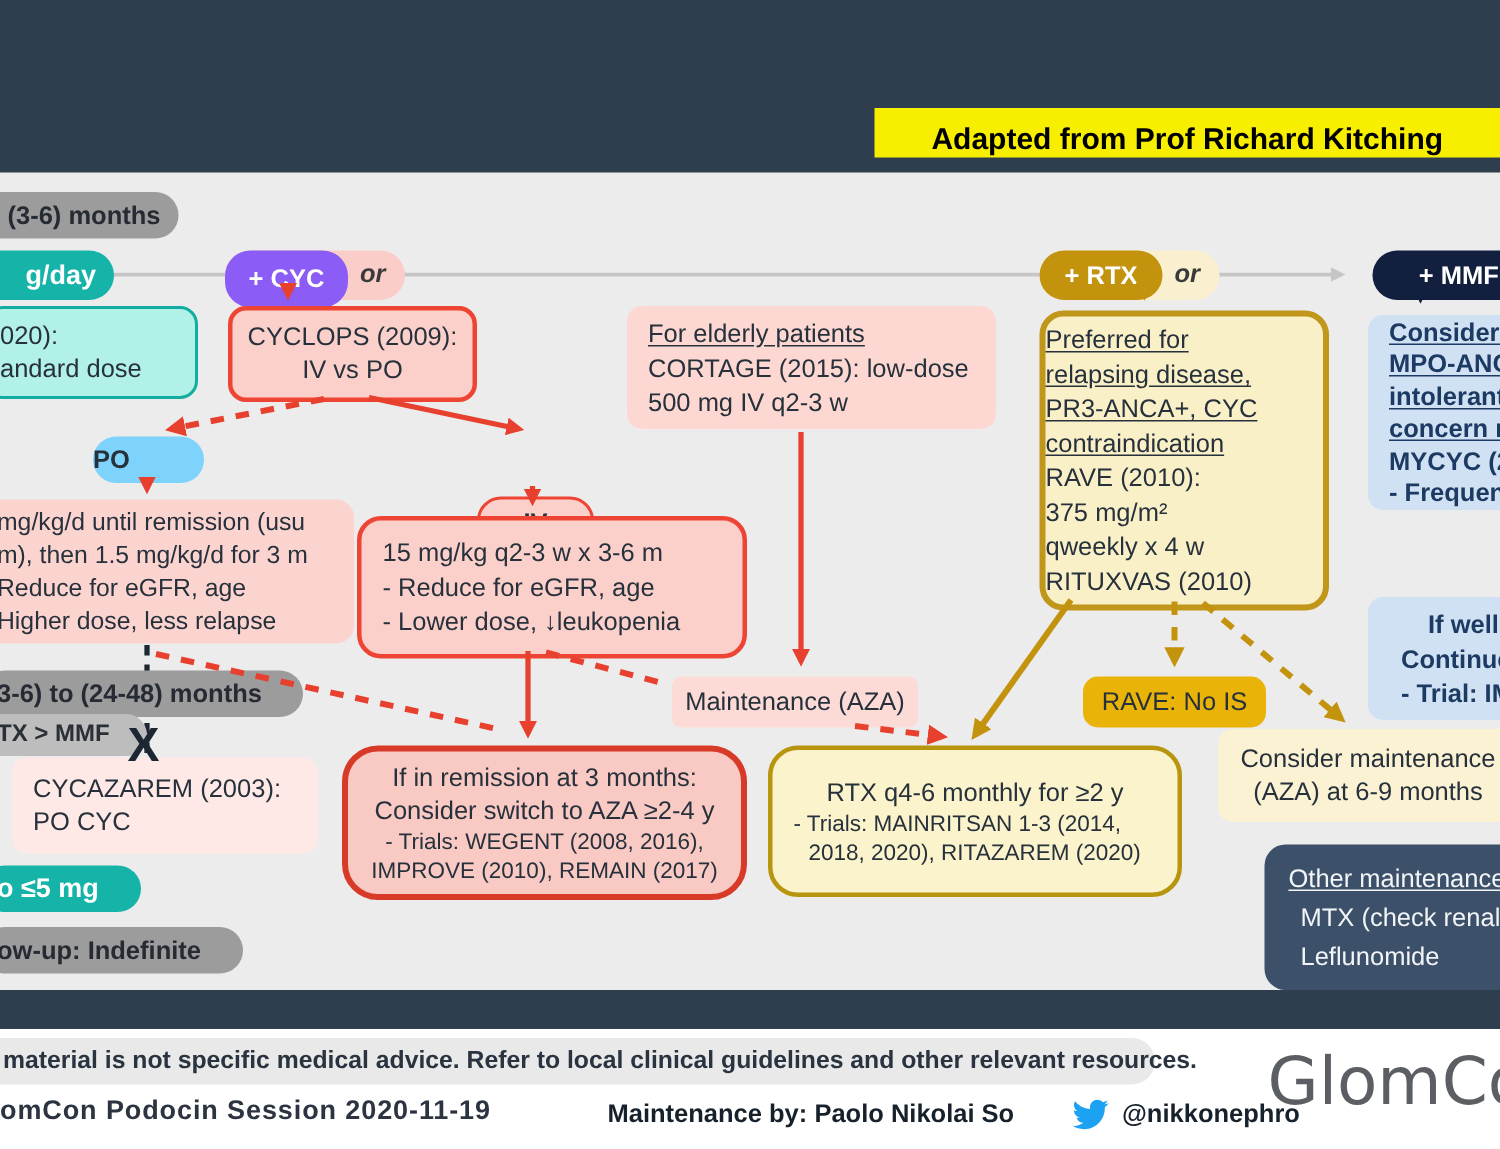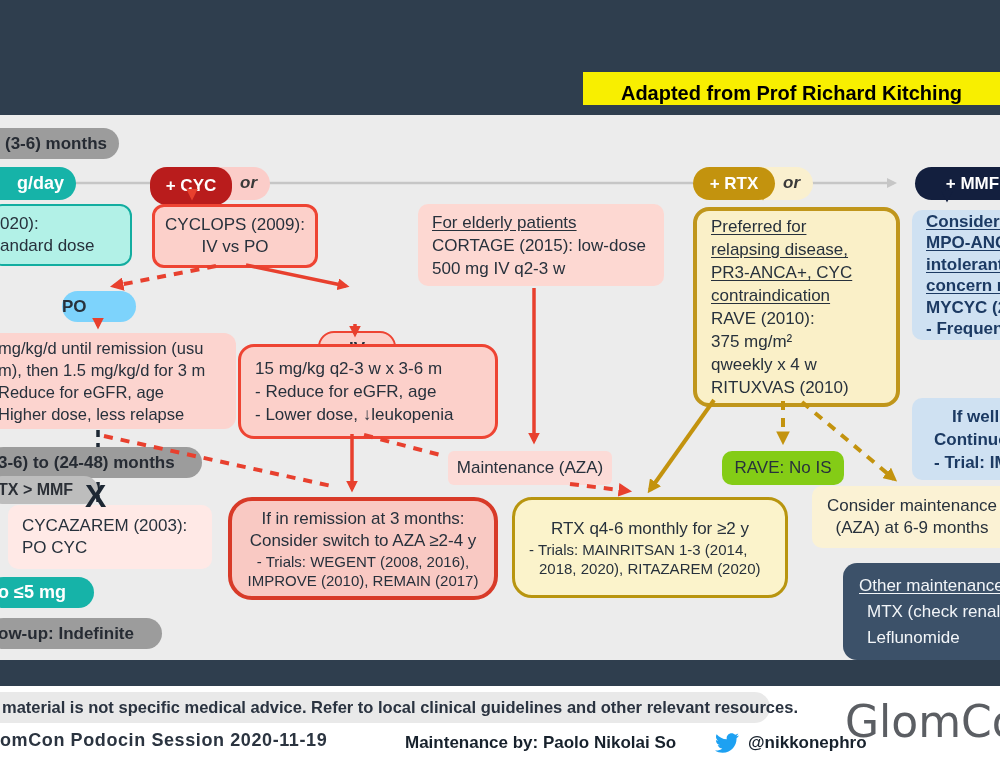--- a/index.html
+++ b/index.html
@@ -40,21 +40,21 @@
   </svg>
 
   <div class="abs pill graypill node" style="left:-45px;top:128px;width:152px;height:31px;justify-content:flex-end;padding-right:12px;">
     <span>(3-6) months</span>
   </div>
   <div class="abs pill tealpill node" style="left:-50px;top:167px;width:114px;height:33px;justify-content:flex-end;padding-right:12px;font-size:18px;">
     <span>g/day</span>
   </div>
 
   <div class="abs node" style="left:150px;top:167px;width:120px;height:33px;background:#fbcdc9;border-radius:17px;">
-    <div class="abs pill" style="left:0;top:0;width:82px;height:38px;background:#b91c1c;color:#fff;justify-content:center;align-items:center;">
+    <div class="abs pill" style="left:0;top:0;width:82px;height:38px;background:#8b5cf6;color:#fff;justify-content:center;align-items:center;">
       <span>+ CYC</span>
     </div>
     <span class="abs" style="left:90px;top:6px;font-style:italic;font-weight:600;font-size:17px;color:#3a3a3a;">or</span>
   </div>
 
   <div class="abs node" style="left:693px;top:167px;width:120px;height:33px;background:#faf0cf;border-radius:17px;">
     <div class="abs pill" style="left:0;top:0;width:82px;height:33px;background:#c3930e;color:#fff;justify-content:center;">
       <span>+ RTX</span>
     </div>
     <span class="abs" style="left:90px;top:6px;font-style:italic;font-weight:600;font-size:17px;color:#3a3a3a;">or</span>
@@ -125,32 +125,32 @@
     <span>Maintenance (AZA)</span>
   </div>
 
   <div class="abs box ctr node" style="left:228px;top:497px;width:262px;height:95px;background:#f9c9c3;border:4px solid #d83a28;border-radius:24px;">
     <div>If in remission at 3 months:</div>
     <div>Consider switch to AZA ≥2-4 y</div>
     <div class="small">- Trials: WEGENT (2008, 2016),</div>
     <div class="small">IMPROVE (2010), REMAIN (2017)</div>
   </div>
 
-  <div class="abs box lft node" style="left:693px;top:207px;width:185px;height:192px;background:#faf0c8;border:4px solid #c0961b;border-radius:16px;padding-left:14px;line-height:23px;">
+  <div class="abs box lft node" style="left:693px;top:207px;width:185px;height:192px;background:#faf0c8;border:4px solid #c0961b;border-radius:16px;line-height:23px;">
     <div class="u">Preferred for</div>
     <div class="u">relapsing disease,</div>
     <div class="u">PR3-ANCA+, CYC</div>
     <div class="u">contraindication</div>
     <div>RAVE (2010):</div>
     <div>375 mg/m²</div>
     <div>qweekly x 4 w</div>
     <div>RITUXVAS (2010)</div>
   </div>
 
-  <div class="abs box ctr node" style="left:722px;top:451px;width:122px;height:34px;background:#84cc16;border-radius:10px;">
+  <div class="abs box ctr node" style="left:722px;top:451px;width:122px;height:34px;background:#eab308;border-radius:10px;">
     <span>RAVE: No IS</span>
   </div>
 
   <div class="abs box node" style="left:512px;top:497px;width:256px;height:95px;background:#fbf3cb;border:3.5px solid #b8950f;border-radius:20px;display:flex;flex-direction:column;justify-content:center;padding-left:14px;">
     <div style="text-align:center;padding-right:14px;">RTX q4-6 monthly for ≥2 y</div>
     <div class="small">- Trials: MAINRITSAN 1-3 (2014,</div>
     <div class="small" style="padding-left:10px;">2018, 2020), RITAZAREM (2020)</div>
   </div>
 
   <div class="abs box ctr node" style="left:812px;top:486px;width:200px;height:62px;background:#fbf2d4;border-radius:10px;">

